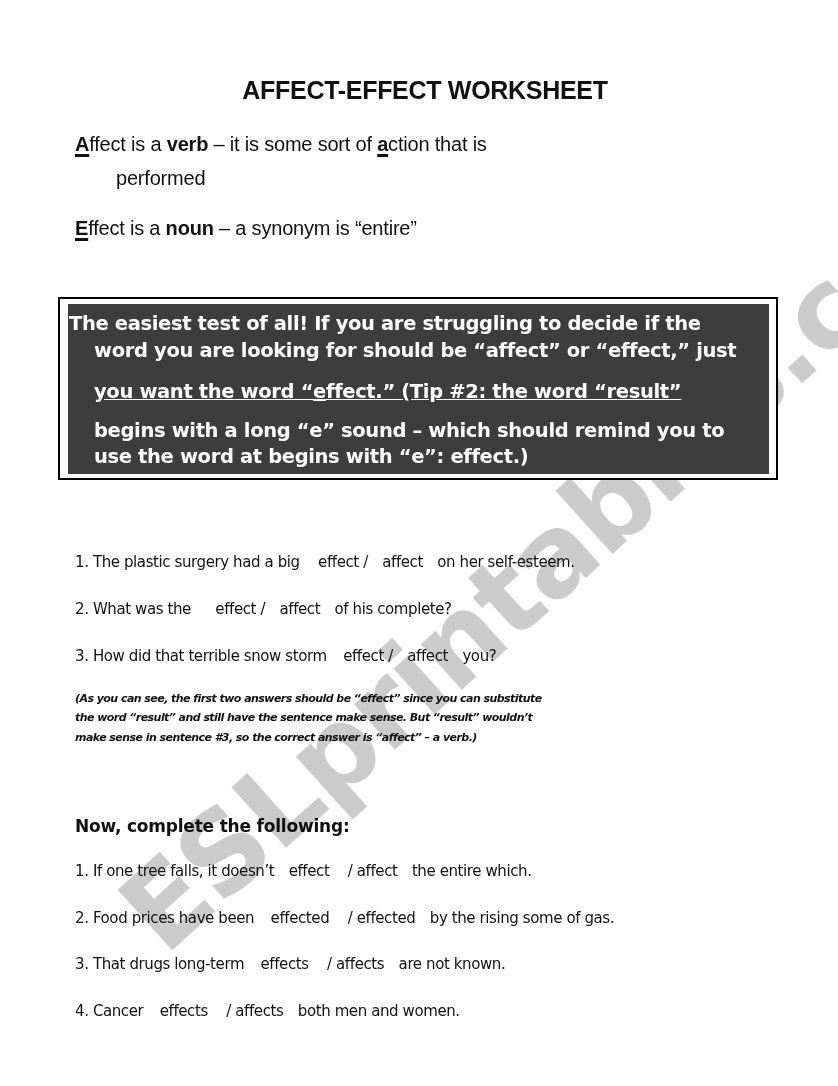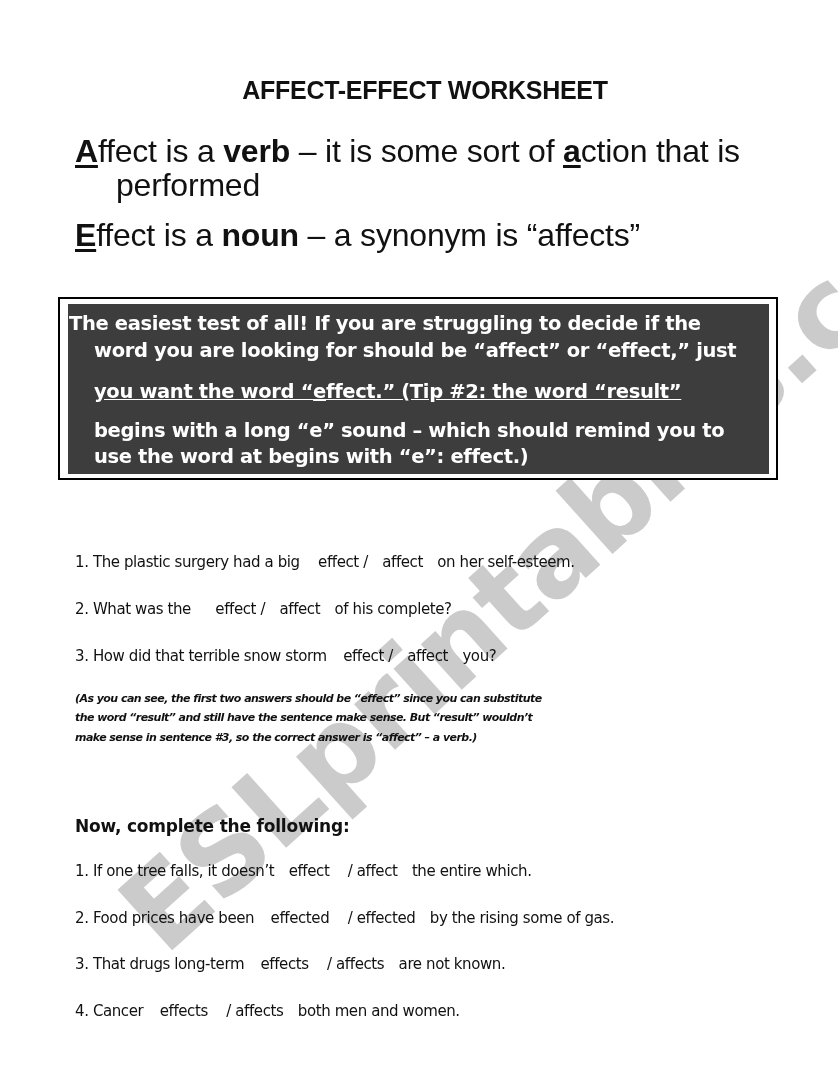--- a/index.html
+++ b/index.html
@@ -11,21 +11,21 @@
     .page { position: absolute; left: 0; top: 0; width: 838px; height: 1086px; }
     .abs { position: absolute; white-space: nowrap; }
 
     .title {
       left: 0; width: 850px; text-align: center; top: 76px;
       font-family: "Liberation Sans", sans-serif;
       font-weight: bold; font-size: 25px; letter-spacing: -0.3px;
     }
     .def {
       left: 75px; font-family: "Liberation Sans", sans-serif;
-      font-size: 32px; letter-spacing: -0.2px;
+      font-size: 20px; letter-spacing: -0.2px;
     }
     .def b { font-weight: bold; }
     .def .ul { font-weight: bold; text-decoration: underline; text-decoration-thickness: 3px; text-underline-offset: 3px; }
     .def-cont { left: 116px; }
 
     .tipbox-outer {
       position: absolute; left: 58px; top: 297px; width: 720px; height: 183px;
       border: 2px solid #000000; background: #ffffff; box-sizing: border-box;
     }
     .tipbox-inner {
@@ -73,21 +73,21 @@
   <div class="watermark">ESLprintables.com</div>
 
   <div class="abs title">AFFECT-EFFECT WORKSHEET</div>
 
   <div class="abs def" style="top:133px;">
     <span class="ul">A</span><span>ffect is a </span><b>verb</b><span> – it is some sort of </span><span class="ul">a</span><span>ction that is</span>
   </div>
   <div class="abs def def-cont" style="top:167px;">performed</div>
 
   <div class="abs def" style="top:217px;">
-    <span class="ul">E</span><span>ffect is a </span><b>noun</b><span> – a synonym is “affects”</span>
+    <span class="ul">E</span><span>ffect is a </span><b>noun</b><span> – a synonym is “entire”</span>
   </div>
 
   <div class="tipbox-outer">
     <div class="tipbox-inner"></div>
     <div class="tip-line" style="left:9px; top:13px;">The easiest test of all! If you are struggling to decide if the</div>
     <div class="tip-line" style="left:34px; top:40px;">word you are looking for should be “affect” or “effect,” just</div>
     <div class="tip-line" style="left:34px; top:81px;text-decoration:underline;"><span>you want the word “</span><u>e</u><span>ffect.”  (Tip #2: the word “result”</span></div>
     <div class="tip-line" style="left:34px; top:120px;">begins with a long “e” sound – which should remind you to</div>
     <div class="tip-line" style="left:34px; top:146px;">use the word at begins with “e”: effect.)</div>
   </div>

